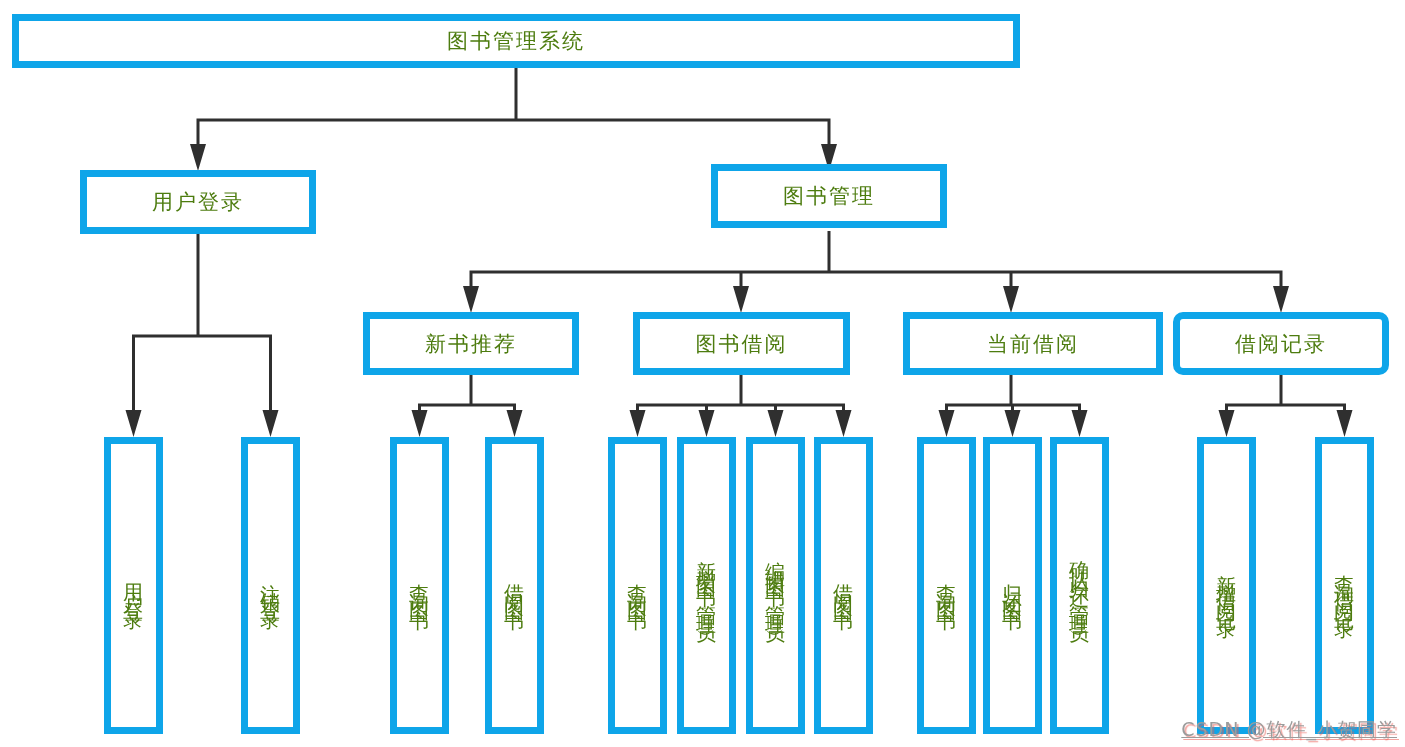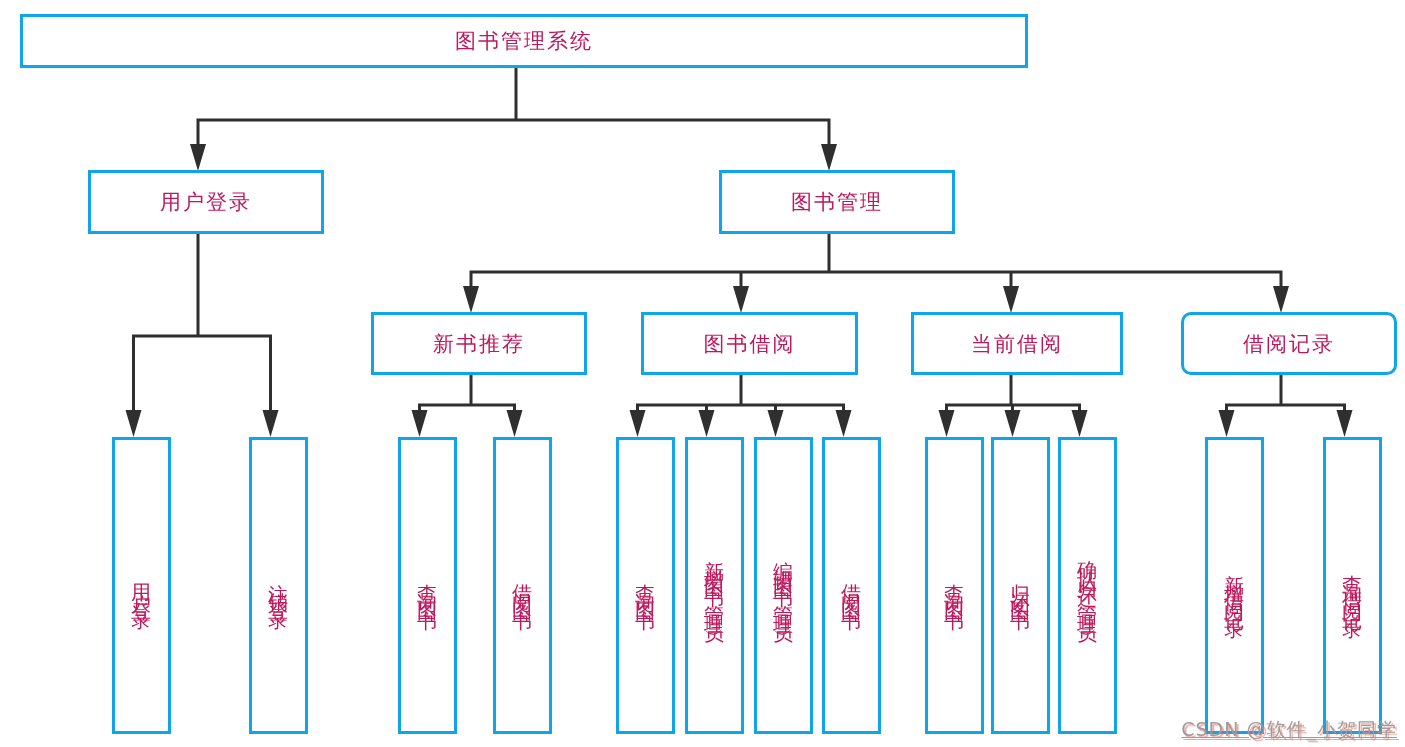--- a/index.html
+++ b/index.html
@@ -3,22 +3,22 @@
 <meta charset="utf-8">
 <style>
   html,body{margin:0;padding:0;background:#fff;}
   .canvas{
     position:relative;width:1405px;height:747px;background:#ffffff;overflow:hidden;
     font-family:"DejaVu Sans","Liberation Sans",sans-serif;color:#303030;
   }
   svg.lines{position:absolute;left:0;top:0;width:1405px;height:747px;}
   .box{
     position:absolute;box-sizing:border-box;background:#ffffff;
-    border:3px solid #0ea5e9;display:flex;align-items:center;justify-content:center;
-    font-size:21px;letter-spacing:2px;color:#be185d;white-space:nowrap;margin-left:8px;
+    border:7px solid #0ea5e9;display:flex;align-items:center;justify-content:center;
+    font-size:21px;letter-spacing:2px;color:#4d7c0f;white-space:nowrap;
   }
   .vbox{
     writing-mode:vertical-rl;text-orientation:mixed;
     font-size:20px;letter-spacing:9px;white-space:normal;line-height:1;
   }
   .watermark{
     position:absolute;right:8px;bottom:4px;font-size:19px;letter-spacing:1px;
     color:#9c9c9c;text-shadow:2px 2px 1px rgba(235,90,80,0.55);text-decoration:underline;
   }
 </style>
@@ -68,25 +68,25 @@
       M938.5 410 L954.5 410 L946.5 437 Z
       M1004.5 410 L1020.5 410 L1012.5 437 Z
       M1071.5 410 L1087.5 410 L1079.5 437 Z
       M1218.5 410 L1234.5 410 L1226.5 437 Z
       M1336.5 410 L1352.5 410 L1344.5 437 Z"></path>
   </svg>
 
   <div class="box" style="left:12px;top:14px;width:1008px;height:54px;">图书管理系统</div>
 
   <div class="box" style="left:80px;top:170px;width:236px;height:64px;">用户登录</div>
-  <div class="box" style="left:711px;top:170px;width:236px;height:64px;">图书管理</div>
+  <div class="box" style="left:711px;top:164px;width:236px;height:64px;">图书管理</div>
 
   <div class="box" style="left:633px;top:312px;width:217px;height:63px;">图书借阅</div>
   <div class="box" style="left:363px;top:312px;width:216px;height:63px;">新书推荐</div>
-  <div class="box" style="left:903px;top:312px;width:212px;height:63px;font-family:Liberation Serif, serif;">当前借阅</div>
+  <div class="box" style="left:903px;top:312px;width:260px;height:63px;font-family:Liberation Serif, serif;">当前借阅</div>
   <div class="box" style="left:1173px;top:312px;width:216px;height:63px;border-radius:10px;">借阅记录</div>
 
   <div class="box vbox" style="left:104px;top:437px;width:59px;height:297px;">用户登录</div>
   <div class="box vbox" style="left:241px;top:437px;width:59px;height:297px;">注销登录</div>
 
   <div class="box vbox" style="left:390px;top:437px;width:59px;height:297px;">查询图书</div>
   <div class="box vbox" style="left:485px;top:437px;width:59px;height:297px;">借阅图书</div>
 
   <div class="box vbox" style="left:608px;top:437px;width:59px;height:297px;">查询图书</div>
   <div class="box vbox" style="left:677px;top:437px;width:59px;height:297px;">新增图书（管理员）</div>

